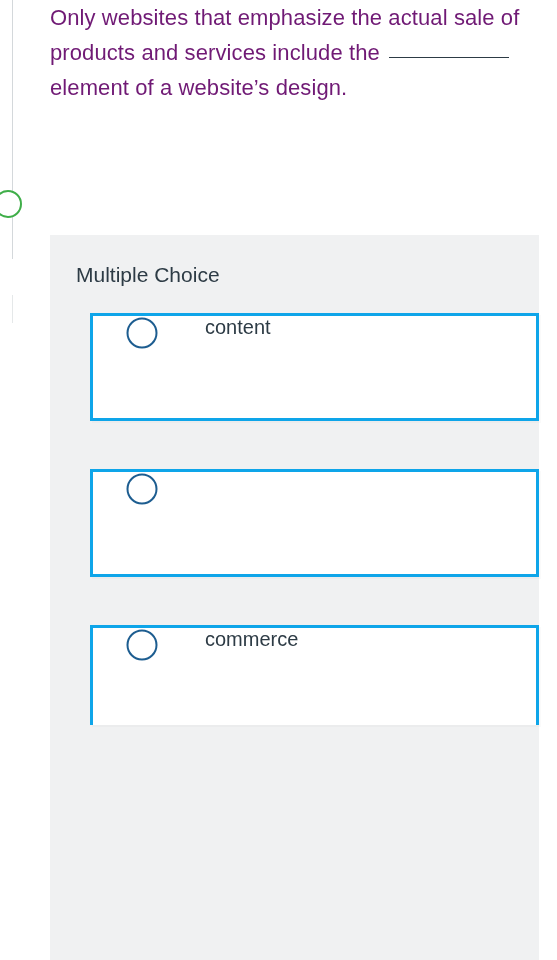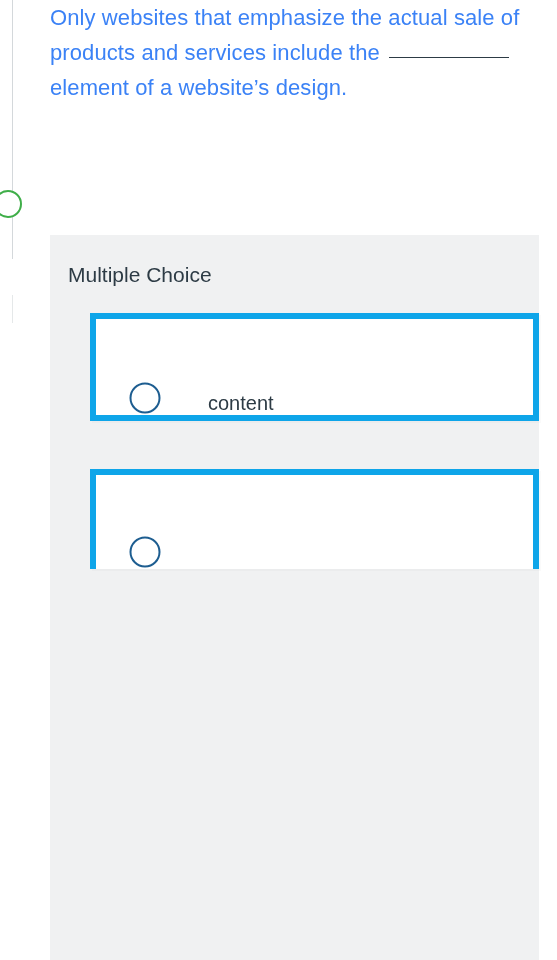--- a/index.html
+++ b/index.html
@@ -59,21 +59,21 @@
   .question-wrap {
     position: absolute;
     left: 50px;
     top: 0;
     right: 18px;
   }
 
   .question-text {
     font-size: 22px;
     line-height: 1.6;
-    color: #3b82f6;
+    color: #701a75;
     letter-spacing: 0.1px;
     padding-right: 4px;
   }
   .question-text .blank {
     display: inline-block;
     border-bottom: 1.5px solid #2d3b45;
     width: 120px;
     height: 0.9em;
     vertical-align: baseline;
     margin: 0 3px;
@@ -84,38 +84,38 @@
   .mc-block {
     position: absolute;
     left: 50px;
     right: 18px;
     top: 235px;
     bottom: 0;
     background: #f0f1f2;
   }
 
   .mc-header {
-    padding: 28px 26px 26px 18px;
+    padding: 28px 26px 26px 26px;
     font-size: 21px;
     color: #2d3b45;
   }
 
   .choices {
     padding: 0 0 0 40px;
   }
 
   .choice {
     position: relative;
     background: #ffffff;
-    border: 6px solid #0ea5e9;
+    border: 3px solid #0ea5e9;
     box-shadow: 2px 2px 0 rgba(0,0,0,0.02);
     height: 108px;
     margin-bottom: 48px;
     display: flex;
-    align-items: flex-end;
+    align-items: flex-start;
     box-sizing: border-box;
   }
   .choice:last-child {
     margin-bottom: 0;
     border-bottom: none;
     height: 100px;
   }
 
   .radio {
     margin-left: 32px;
@@ -165,17 +165,25 @@
 
       <div class="choice">
         <span class="radio">
           <svg viewBox="0 0 34 34" width="34" height="34">
               <circle cx="17" cy="17" r="14.5" fill="none" stroke="#1d5d90" stroke-width="2"></circle>
             </svg>
         </span>
       </div>
 
 
+      <div class="choice">
+        <span class="radio">
+          <svg viewBox="0 0 34 34" width="34" height="34">
+              <circle cx="17" cy="17" r="14.5" fill="none" stroke="#1d5d90" stroke-width="2"></circle>
+            </svg>
+        </span>
+        <span class="choice-label">commerce</span>
+      </div>
 
     </div>
   </div>
 
 </div>
 
 </body></html>

